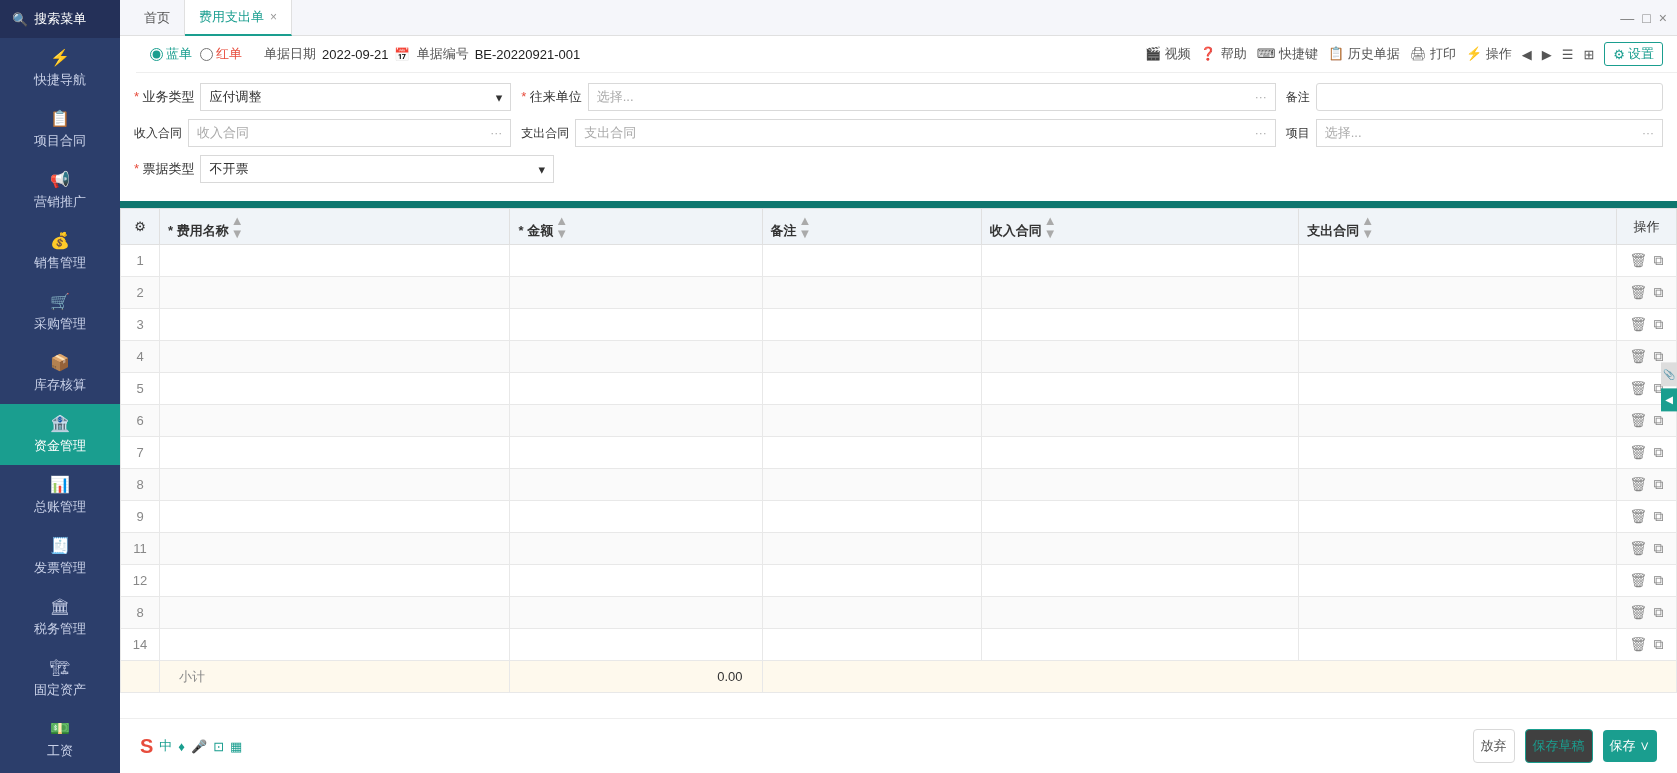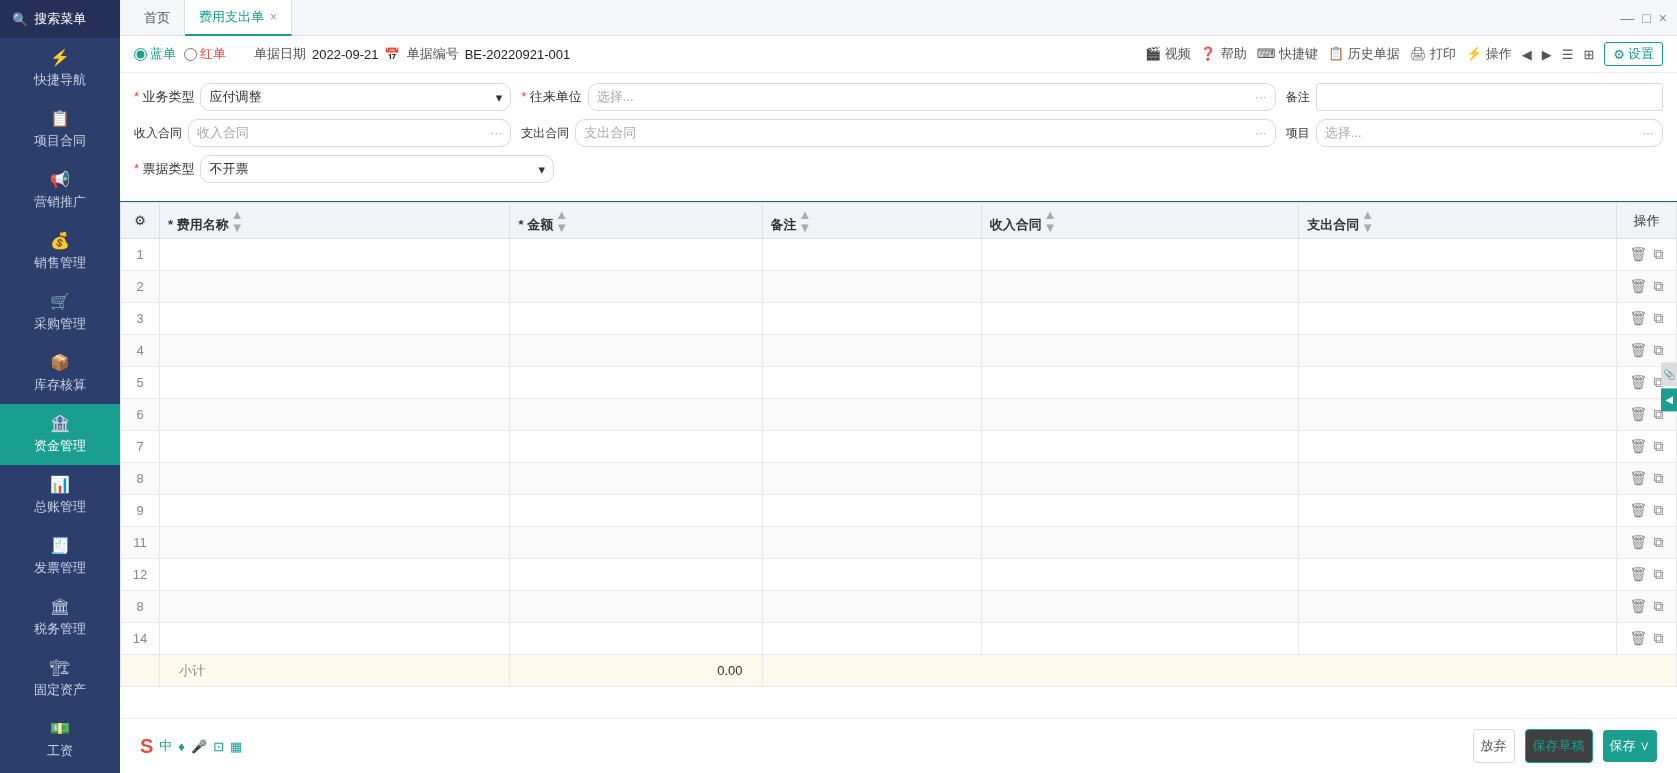--- a/index.html
+++ b/index.html
@@ -82,22 +82,23 @@
     }
     .tab-close-window span { cursor: pointer; font-size: 14px; color: #888; }
 
     
     .toolbar {
       display: flex;
       align-items: center;
       padding: 6px 14px;
       background: #fff;
       border-bottom: 1px solid #eee;
-      gap: 18px;
+      gap: 12px;
       flex-shrink: 0;
+      margin-left: 16px;
     }
     .radio-group { display: flex; align-items: center; gap: 8px; }
     .radio-item { display: flex; align-items: center; gap: 3px; cursor: pointer; font-size: 12px; }
     .radio-item input[type=radio] { accent-color: #1a9e8f; }
     .radio-blue { color: #1a9e8f; }
     .radio-red { color: #e74c3c; }
     .doc-info { display: flex; align-items: center; gap: 6px; margin-left: 10px; font-size: 12px; color: #333; }
     .doc-info .label { color: #555; }
     .doc-info .value { color: #222; font-weight: 500; }
     .doc-info .cal-icon { color: #1a9e8f; cursor: pointer; }
@@ -113,21 +114,21 @@
       font-size: 12px;
       display: flex;
       align-items: center;
       gap: 3px;
     }
 
     
     .form-area {
       padding: 10px 14px;
       background: #fff;
-      border-bottom: 1px solid #0f766e;
+      border-bottom: 7px solid #0f766e;
       flex-shrink: 0;
     }
     .form-row {
       display: flex;
       align-items: center;
       gap: 10px;
       margin-bottom: 8px;
       flex-wrap: wrap;
     }
     .form-field {
@@ -144,21 +145,21 @@
       border-radius: 3px;
       padding: 3px 8px;
       font-size: 12px;
       color: #333;
       background: #fff;
       height: 28px;
     }
     .form-field .field-select {
       flex: 1;
       border: 1px solid #d9d9d9;
-      border-radius: 10px;
+      border-radius: 0;
       padding: 3px 8px;
       font-size: 12px;
       color: #333;
       background: #fff;
       height: 28px;
       display: flex;
       align-items: center;
       justify-content: space-between;
       cursor: pointer;
     }

